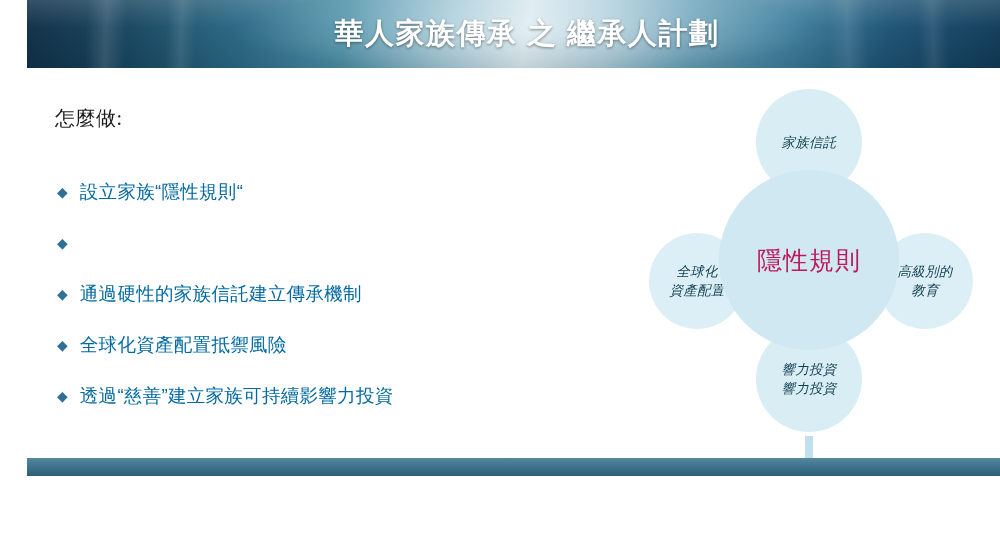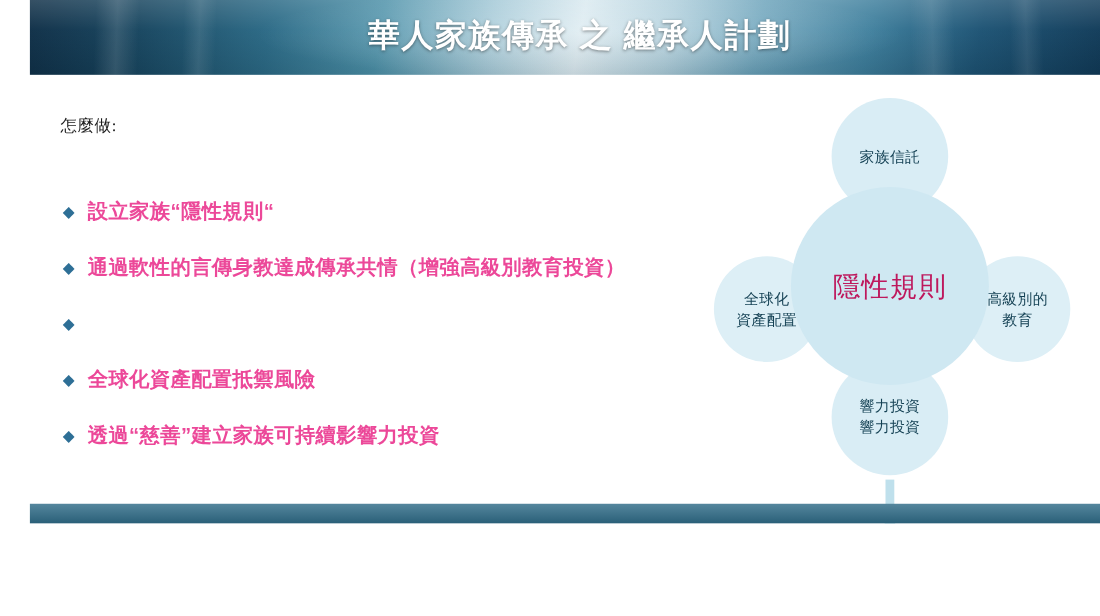--- a/index.html
+++ b/index.html
@@ -100,21 +100,21 @@
     width: 1000px; height: 18px;
     background: linear-gradient(180deg, rgba(255,255,255,0.18), rgba(0,0,0,0.12));
     pointer-events: none;
   }
 
   
   #lead-in {
     position: absolute;
     left: 28px;
     top: 105px;
-    font-size: 15px;
+    font-size: 20px;
     color: #1a1a1a;
     letter-spacing: 0.5px;
     font-family: Liberation Serif, serif;
   }
   #bullet-list {
     position: absolute;
     left: 30px;
     top: 180px;
     width: 580px;
   }
@@ -125,25 +125,24 @@
   }
   .bullet-marker {
     color: #2e6f96;
     font-size: 14px;
     line-height: 24px;
     margin-right: 12px;
     flex: 0 0 auto;
   }
   .bullet-text {
     font-size: 18.5px;
-    color: #ec4899;
+    color: #0369a1;
     line-height: 24px;
     letter-spacing: 0.3px;
     white-space: nowrap;
-    font-weight: bold;
   }
 
   
   #diagram {
     position: absolute;
     left: 600px;
     top: 78px;
     width: 400px;
     height: 470px;
   }
@@ -194,20 +193,21 @@
     top: 155px;
     width: 96px;
     height: 96px;
     background: #ddeff6;
   }
   .satellite-label {
     font-size: 13.5px;
     color: #123f52;
     line-height: 19px;
     letter-spacing: 0.3px;
+    font-style: italic;
   }
 
   
   #arrow {
     position: absolute;
     left: 174px;
     top: 358px;
     width: 16px;
     height: 52px;
   }
@@ -261,24 +261,24 @@
 
   <div id="lead-in">怎麼做:</div>
 
   <div id="bullet-list">
     <div class="bullet-row">
       <span class="bullet-marker">◆</span>
       <span class="bullet-text">設立家族“隱性規則“</span>
     </div>
     <div class="bullet-row">
       <span class="bullet-marker">◆</span>
-      <span class="bullet-text">通過軟性的言傳身教達成傳承共情（增強高級別教育投資）</span>
-    </div>
-    <div class="bullet-row">
-      <span class="bullet-marker">◆</span>
+    </div>
+    <div class="bullet-row">
+      <span class="bullet-marker">◆</span>
+      <span class="bullet-text">通過硬性的家族信託建立傳承機制</span>
     </div>
     <div class="bullet-row">
       <span class="bullet-marker">◆</span>
       <span class="bullet-text">全球化資產配置抵禦風險</span>
     </div>
     <div class="bullet-row">
       <span class="bullet-marker">◆</span>
       <span class="bullet-text">透過“慈善”建立家族可持續影響力投資</span>
     </div>
   </div>

